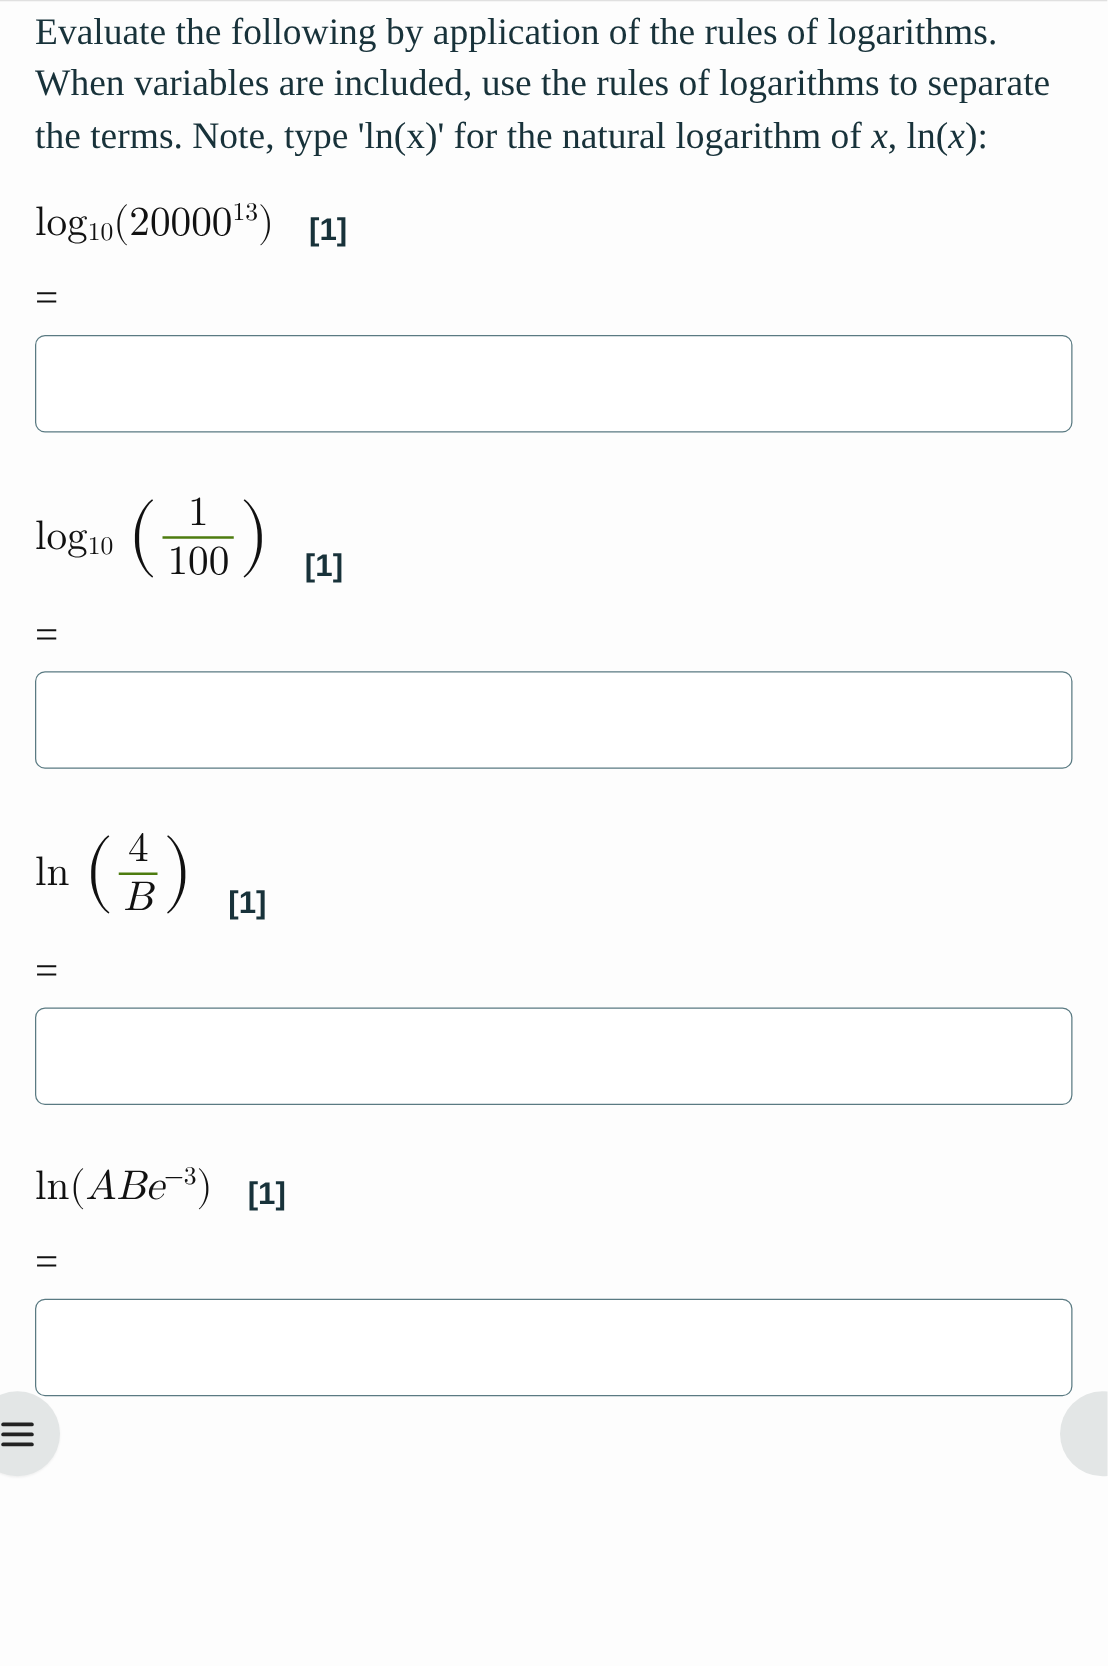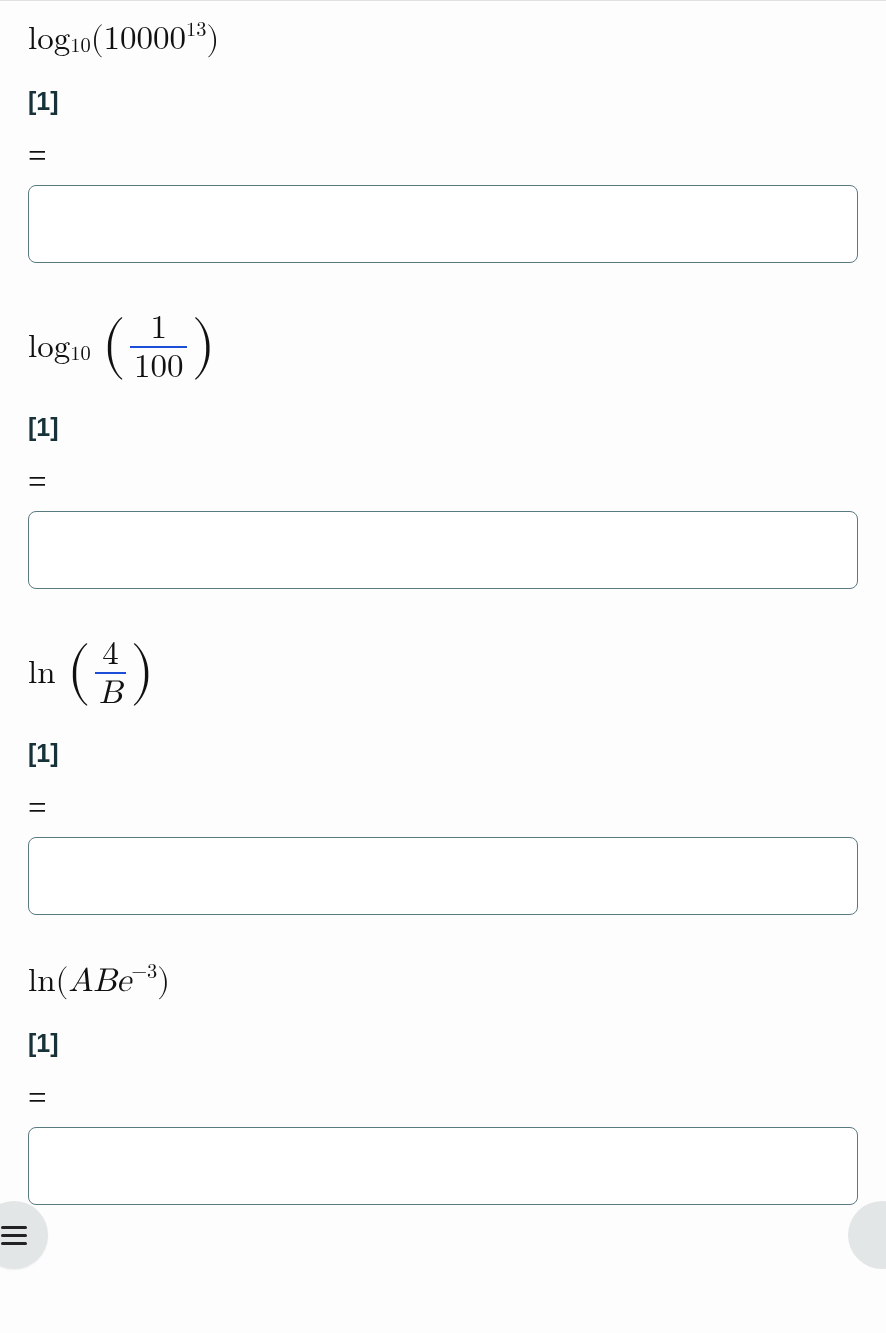--- a/index.html
+++ b/index.html
@@ -20,24 +20,23 @@
     font-size: 30px;
     line-height: 1.38;
     margin: 4px 0 30px 0;
     color: #18323a;
   }
   .question-block {
     margin-top: 18px;
   }
   .math-row {
     display: flex;
-    align-items: flex-start;
+    align-items: flex-end;
     gap: 28px;
     margin: 10px 0 22px 0;
-    flex-direction: column;
   }
   .math {
     font-family: 'Cambria Math', 'Latin Modern Math', Georgia, serif;
     font-size: 33px;
     color: #111;
     display: inline-flex;
     align-items: center;
   }
   .sub {
     font-size: 0.62em;
@@ -77,21 +76,21 @@
   }
   .frac {
     display: inline-flex;
     flex-direction: column;
     align-items: center;
     vertical-align: middle;
     margin: 0 4px;
     line-height: 1;
   }
   .frac .num { padding: 0 4px 2px 4px; }
-  .frac .den { padding: 2px 4px 0 4px; border-top: 2px solid #1d4ed8; }
+  .frac .den { padding: 2px 4px 0 4px; border-top: 2px solid #4d7c0f; }
   .paren {
     font-size: 1.9em;
     font-weight: 300;
     position: relative;
     top: -2px;
   }
   .paren-sm {
     font-size: 1em;
   }
   .italic { font-style: italic; }
@@ -122,28 +121,31 @@
     height: 68px;
     border-radius: 50%;
     background: #e3e6e6;
   }
 </style>
 </head>
 <body>
 
 <div class="page">
 
+  <p class="instructions">
+    Evaluate the following by application of the rules of logarithms. When variables are included, use the rules of logarithms to separate the terms. Note, type 'ln(x)' for the natural logarithm of <span class="italic">x</span>, ln(<span class="italic">x</span>):
+  </p>
 
   <div class="question-block">
     <div class="math-row">
       <span class="math">
         <span>log</span>
           <span class="sub">10</span>
           <span class="paren-sm">(</span>
-          <span>10000</span>
+          <span>20000</span>
           <span class="sup">13</span>
           <span class="paren-sm">)</span>
       </span>
       <span class="marks">[1]</span>
     </div>
     <div class="equals">=</div>
     <input class="answer-input" type="text" value="" style="">
   </div>
 
   <div class="question-block">

